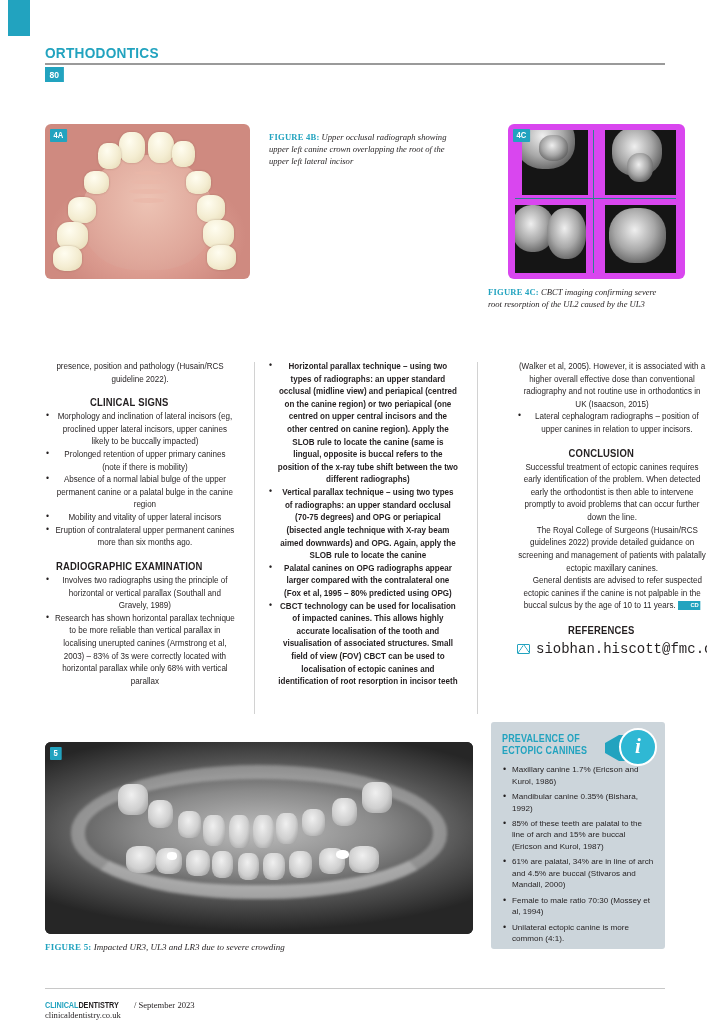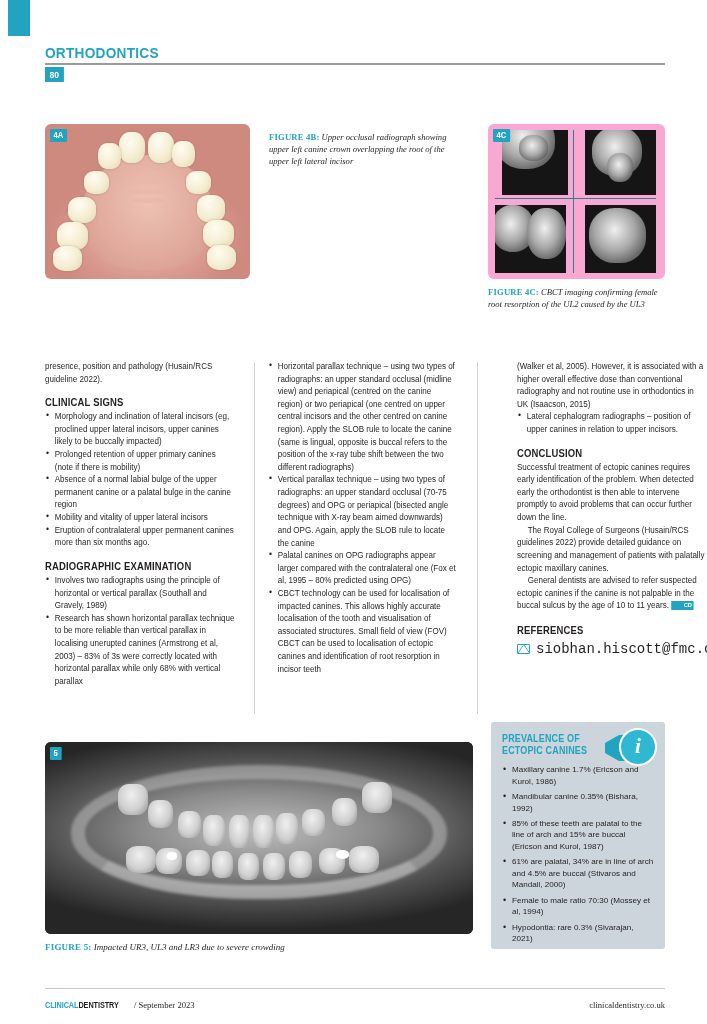--- a/index.html
+++ b/index.html
@@ -87,35 +87,35 @@
     background: radial-gradient(ellipse 70% 65% at 50% 52%, #c9c9c9 0%, #8e8e8e 45%, #4a4a4a 85%, #2d2d2d 100%);
   }
   .xr-tooth {
     position: absolute;
     background: radial-gradient(ellipse at 45% 35%, #f2f2f2 0%, #d2d2d2 60%, #9a9a9a 100%);
     border-radius: 42% 42% 38% 38%;
     opacity: .95;
   }
 
   
-  .cbct { background: #f9a8d4; }
+  .cbct { background: #d946ef; margin-left: 20px; }
   .cbct-q { position: absolute; background: #151515; overflow: hidden; }
   .cbct-bone {
     position: absolute;
     background: radial-gradient(ellipse at 45% 40%, #efefef 0%, #a8a8a8 45%, #5a5a5a 80%, #262626 100%);
     border-radius: 45%;
   }
   .cbct-cross-v { position:absolute; width:1px; background:#2f7f8f; }
   .cbct-cross-h { position:absolute; height:1px; background:#2f7f8f; }
 
   
   .cols { position: absolute; left: 45px; top: 360px; width: 620px; }
-  .col { position: absolute; top: 0; width: 196px; }
+  .col { position: absolute; top: 0; width: 196px; text-align: center; }
   .col-1 { left: 0; }
-  .col-2 { left: 223px; }
+  .col-2 { left: 223px; font-weight: bold; }
   .col-3 { left: 472px; }
   .col-div {
     position: absolute; top: 2px; width: 1px; height: 352px; background: #d2d2d2;
   }
   .div-1 { left: 209px; }
   .div-2 { left: 432px; }
 
   p.body, li.body {
     font-family: "Liberation Sans", sans-serif;
     font-size: 8.3px; line-height: 1.52; color: #231f20;
@@ -230,21 +230,21 @@
     font-size: 9px; color: #231f20; font-style: italic;
   }
   .fig5-cap b { font-style: normal; font-weight: 700; color: #22a3bf; letter-spacing:.2px; }
 
   
   .foot-rule {
     position: absolute; left: 45px; top: 988px; width: 620px; height: 1px;
     background: #c8c8c8;
   }
   .foot { position: absolute; left: 45px; top: 1000px; width: 620px;
-          display: flex; justify-content: space-between; align-items: flex-start; }
+          display: flex; justify-content: space-between; align-items: flex-start; flex-direction: column; }
   .foot-left {
     font-family: "Liberation Serif", serif; font-size: 8.6px; color: #231f20;
   }
   .foot-left .brand {
     font-family: "Liberation Sans Narrow", "Liberation Sans", sans-serif;
     font-weight: 700; font-size: 8.6px; letter-spacing: -.1px;
     transform: scaleX(.85); display: inline-block; transform-origin: left center;
   }
   .foot-left .brand .c { color: #22a3bf; }
   .foot-left .brand .d { color: #231f20; }
@@ -307,21 +307,21 @@
           <div class="cbct-bone" style="left:-5%;top:0%;width:60%;height:70%;"></div>
           <div class="cbct-bone" style="left:45%;top:5%;width:55%;height:75%;"></div>
         </div>
         <div class="cbct-q" style="left:55%;top:52%;width:40%;height:44%;">
           <div class="cbct-bone" style="left:5%;top:5%;width:80%;height:80%;"></div>
         </div>
         <div class="cbct-cross-v" style="left:48%;top:4%;height:92%;"></div>
         <div class="cbct-cross-h" style="left:4%;top:48%;width:91%;"></div>
         <div class="fig-badge">4C</div>
       </div>
-      <div class="fig-cap"><b>FIGURE 4C:</b><span> CBCT imaging confirming female root resorption of the UL2 caused by the UL3</span></div>
+      <div class="fig-cap"><b>FIGURE 4C:</b><span> CBCT imaging confirming severe root resorption of the UL2 caused by the UL3</span></div>
     </div>
   </div>
 
   <div class="cols">
     <div class="col-div div-1"></div>
     <div class="col-div div-2"></div>
 
     <div class="col col-1">
       <p class="body">presence, position and pathology (Husain/RCS guideline 2022).</p>
       <h3 class="sec">CLINICAL SIGNS</h3>
@@ -408,21 +408,20 @@
     <div class="infobox-title">
       <div>PREVALENCE OF</div>
       <div>ECTOPIC CANINES</div>
     </div>
     <ul>
       <li>Maxillary canine 1.7% (Ericson and Kurol, 1986)</li>
       <li>Mandibular canine 0.35% (Bishara, 1992)</li>
       <li>85% of these teeth are palatal to the line of arch and 15% are buccal (Ericson and Kurol, 1987)</li>
       <li>61% are palatal, 34% are in line of arch and 4.5% are buccal (Stivaros and Mandall, 2000)</li>
       <li>Female to male ratio 70:30 (Mossey et al, 1994)</li>
-      <li>Hypodontia: rare 0.3% (Sivarajan, 2021)</li>
       <li>Unilateral ectopic canine is more common (4:1).</li>
     </ul>
   </div>
 
   <div class="foot-rule"></div>
   <div class="foot">
     <div class="foot-left"><span class="brand"><span class="c">CLINICAL</span><span class="d">DENTISTRY</span></span><span> / September 2023</span></div>
     <div class="foot-right">clinicaldentistry.co.uk</div>
   </div>
 

